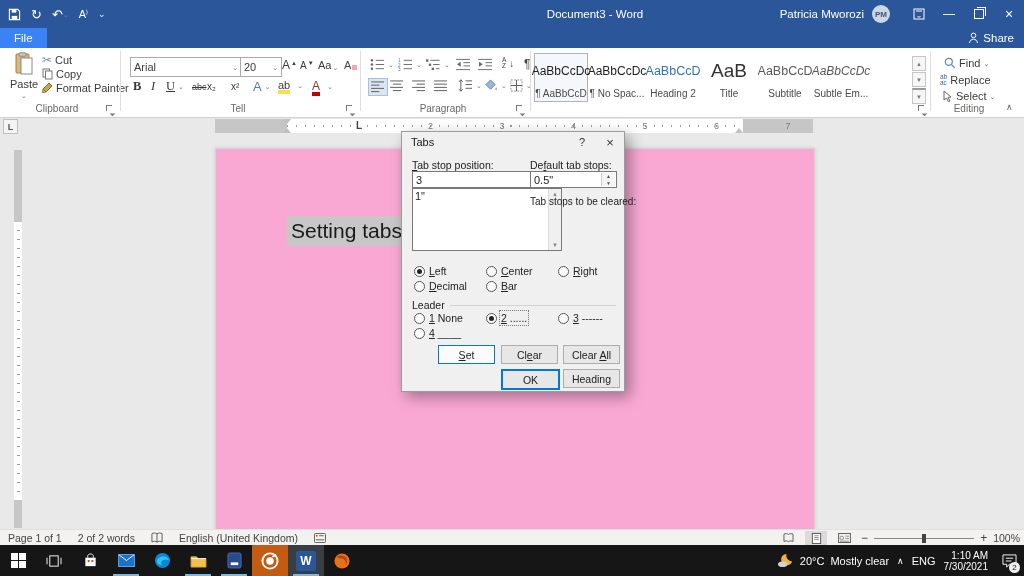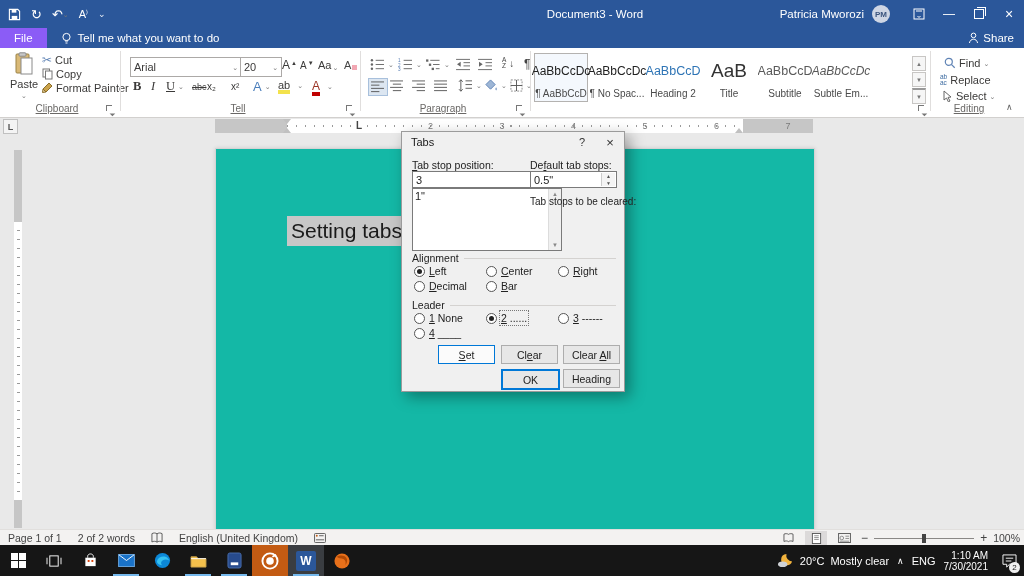--- a/index.html
+++ b/index.html
@@ -15,31 +15,31 @@
   .win-title{position:absolute;left:430px;top:0;width:330px;height:28px;display:flex;align-items:center;justify-content:center;font-size:11.5px;color:#fff;}
   .tb-right{position:absolute;right:0;top:0;height:28px;display:flex;align-items:center;}
   .user-name{font-size:11.5px;margin-right:8px;color:#fff;}
   .avatar{width:18px;height:18px;border-radius:50%;background:#cfd6e4;color:#3c557e;font-size:8px;font-weight:bold;display:flex;align-items:center;justify-content:center;margin-right:14px;}
   .winbtn{width:30px;height:28px;display:flex;align-items:center;justify-content:center;color:#fff;font-size:12px;}
   .restore-glyph{width:8px;height:8px;border:1px solid #fff;position:relative;}
   .restore-glyph:before{content:"";position:absolute;left:2px;top:-3px;width:8px;height:8px;border:1px solid #fff;border-bottom:none;border-left:none;}
 
   
   .tabrow{position:absolute;left:0;top:28px;width:1024px;height:20px;background:#2b579a;display:flex;align-items:stretch;color:#fff;font-size:11.5px;}
-  .file-tab{padding:0 14px;display:flex;align-items:center;background:#8b5cf6;color:#fff;}
+  .file-tab{padding:0 14px;display:flex;align-items:center;background:#3b82f6;color:#fff;}
   .rtabs{display:flex;}
   .rtab{padding:0 12px;display:flex;align-items:center;color:#e4eaf4;}
   .rtab.active{background:#fff;color:#2b579a;}
   .tellme{display:flex;align-items:center;gap:6px;margin-left:14px;color:#fff;}
   .share{position:absolute;right:10px;top:0;height:20px;display:flex;align-items:center;gap:4px;color:#fff;}
 
   
   .ribbon{position:absolute;left:0;top:48px;width:1024px;height:69px;background:#fff;border-bottom:1px solid #d2d0ce;color:#3b3a39;}
   .gsep{position:absolute;top:3px;height:60px;width:1px;background:#e0dedd;}
-  .grplabel{position:absolute;top:55px;height:12px;font-size:10px;color:#6a6866;text-align:center;text-decoration:underline;}
+  .grplabel{position:absolute;top:55px;height:12px;font-size:10px;color:#6a6866;text-align:center;}
   .launcher{position:absolute;top:57px;width:9px;height:9px;}
   .launcher:before{content:"";position:absolute;left:0;top:0;width:5px;height:5px;border-left:1px solid #777;border-top:1px solid #777;}
   .launcher:after{content:"";position:absolute;right:0;bottom:0;width:0;height:0;border-left:4px solid transparent;border-top:4px solid transparent;border-right:4px solid #777;transform:rotate(45deg);}
   .collapse{position:absolute;left:1006px;top:54px;font-size:9px;color:#666;}
   .rbtn{position:absolute;display:flex;align-items:center;gap:3px;font-size:11px;color:#3b3a39;white-space:nowrap;}
   .dd{font-size:7px;color:#777;line-height:1;}
   .tglyph{font-size:12px;line-height:1;}
   .combo{position:absolute;height:18px;border:1px solid #aca9a7;display:flex;align-items:center;font-size:11px;padding:0 3px;justify-content:space-between;background:#fff;}
   .fmt{font-size:12.5px;line-height:1;font-family:"Liberation Serif",serif;}
   .fbtn{position:absolute;display:flex;align-items:flex-end;gap:1px;}
@@ -70,21 +70,21 @@
     background-image:repeating-linear-gradient(90deg,#9a9a9a 0 1px,transparent 1px 8.94px);}
   .rnum{position:absolute;top:0;height:14px;line-height:14px;font-size:9px;color:#7a7a7a;}
   .tabmark{position:absolute;left:139px;top:1px;width:10px;height:12px;background:#fff;color:#444;font-weight:bold;font-size:10px;line-height:12px;text-align:center;}
   .ind-top{position:absolute;left:68px;top:0;width:0;height:0;border-left:4px solid transparent;border-right:4px solid transparent;border-top:5px solid #c0c0c0;}
   .ind-bot{position:absolute;left:68px;bottom:0;width:0;height:0;border-left:4px solid transparent;border-right:4px solid transparent;border-bottom:5px solid #c0c0c0;}
   .ind-right{position:absolute;left:520px;bottom:0;width:0;height:0;border-left:4px solid transparent;border-right:4px solid transparent;border-bottom:5px solid #c0c0c0;}
   .vruler{position:absolute;left:14px;top:150px;width:8px;}
   .vr-seg{position:absolute;left:0;width:8px;}
 
   
-  .page{position:absolute;left:215px;top:148px;width:598px;height:381px;background:#14b8a6;border:1px solid #d4d4d4;box-shadow:0 0 4px rgba(0,0,0,.12);}
+  .page{position:absolute;left:215px;top:148px;width:598px;height:381px;background:#f9a8d4;border:1px solid #d4d4d4;box-shadow:0 0 4px rgba(0,0,0,.12);}
   .seltext{position:absolute;left:71px;top:67px;font-size:21px;color:#1a1a1a;background:#c7c7c7;padding:3px 5px 4px 4px;line-height:1.1;}
 
   
   .dialog{position:absolute;left:401px;top:131px;width:222px;height:259px;background:#f0f0f0;border:1px solid #9b9b9b;box-shadow:5px 5px 14px rgba(0,0,0,.35);font-size:11px;color:#222;}
   .dlg-title{position:absolute;left:0;top:0;width:100%;height:20px;display:flex;align-items:center;}
   .dlg-title .t{margin-left:9px;font-size:11px;color:#1a1a1a;flex:1;}
   .dlg-tbtn{width:28px;height:20px;display:flex;align-items:center;justify-content:center;font-size:11px;color:#333;}
   .dlg-label{position:absolute;white-space:nowrap;font-size:10.5px;}
   .dlg-label u,.mn u{text-decoration:underline;}
   .dlg-input{position:absolute;background:#fff;border:1px solid #7a7a7a;font-size:11px;display:flex;align-items:center;padding:0 3px;}
@@ -163,29 +163,20 @@
       <span class="winbtn">—</span>
       <span class="winbtn">
           <span class="restore-glyph"></span>
         </span>
       <span class="winbtn" style="font-size:14px">×</span>
     </div>
   </div>
 
   <div class="tabrow">
     <div class="file-tab">File</div>
-    <div class="tellme">
-      <span>
-        <svg width="11" height="13" viewBox="0 0 11 13">
-            <circle cx="5.5" cy="5" r="3.6" fill="none" stroke="#fff"></circle>
-            <path d="M4 9h3M4.5 11h2" stroke="#fff"></path>
-          </svg>
-      </span>
-      <span>Tell me what you want to do</span>
-    </div>
     <div class="share">
       <span>
         <svg width="11" height="12" viewBox="0 0 11 12">
             <circle cx="5.5" cy="3.4" r="2.3" fill="none" stroke="#fff"></circle>
             <path d="M1.4 11c.6-2.6 2.2-3.8 4.1-3.8S9 8.4 9.6 11" fill="none" stroke="#fff"></path>
           </svg>
       </span>
       <span>Share</span>
     </div>
   </div>
@@ -505,23 +496,20 @@
     </div>
     <div class="dlg-input" style="left:128px;top:39px;width:79px;height:15px">
       <span>0.5"</span>
       <span class="spin">
         <span>▲</span>
         <span>▼</span>
       </span>
     </div>
     <div class="dlg-label" style="left:128px;top:64px;font-size:10px">Tab stops to be cleared:</div>
 
-    <div class="grp-hd" style="top:120px">
-        <span>Alignment</span>
-      </div>
     <label class="radio sel" style="left:12px;top:133px">
       <span class="rb"></span>
       <span class="mn"><span></span><u>L</u><span>eft</span></span>
     </label>
     <label class="radio" style="left:84px;top:133px">
       <span class="rb"></span>
       <span class="mn"><span></span><u>C</u><span>enter</span></span>
     </label>
     <label class="radio" style="left:156px;top:133px">
       <span class="rb"></span>

